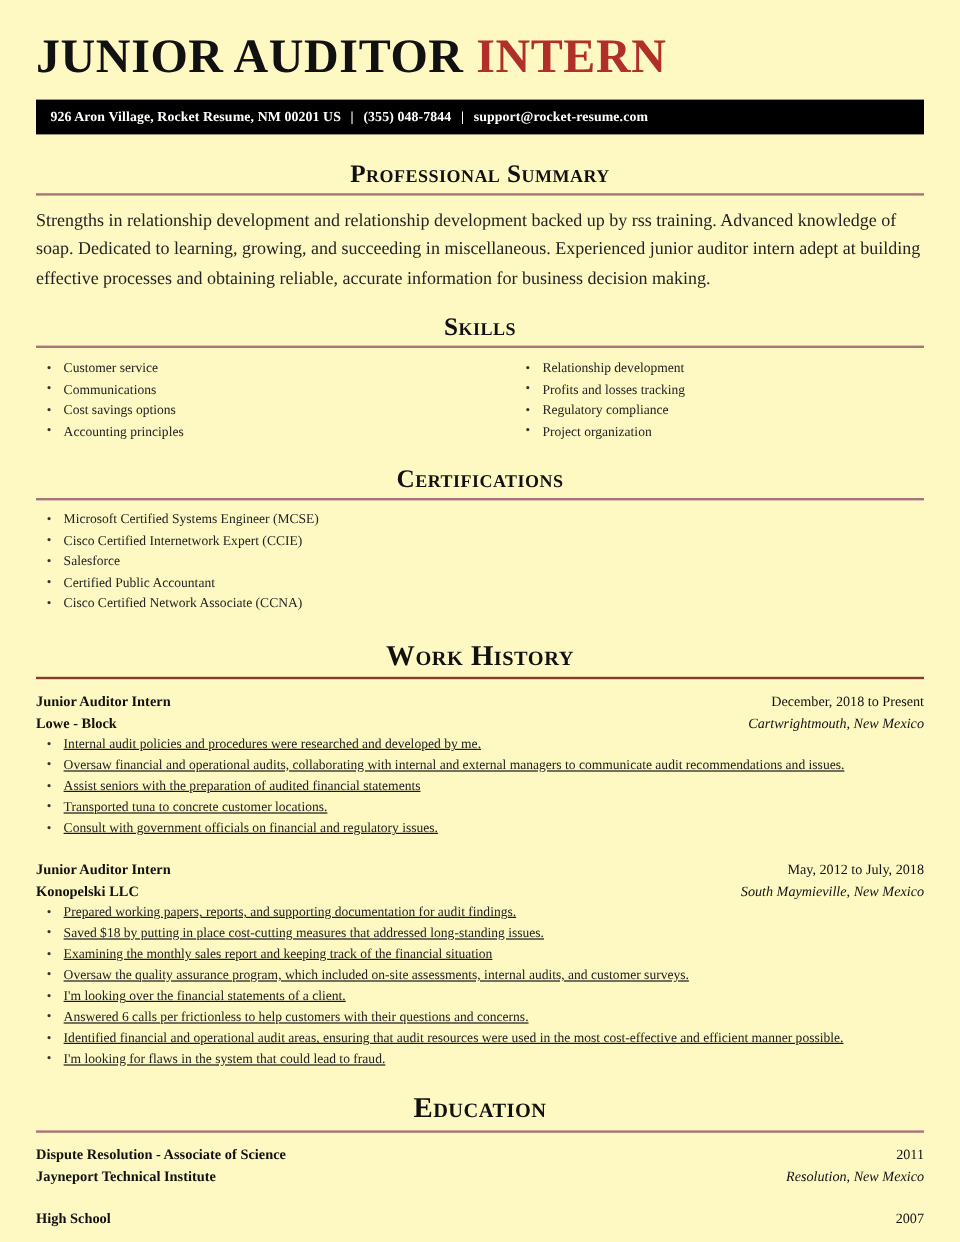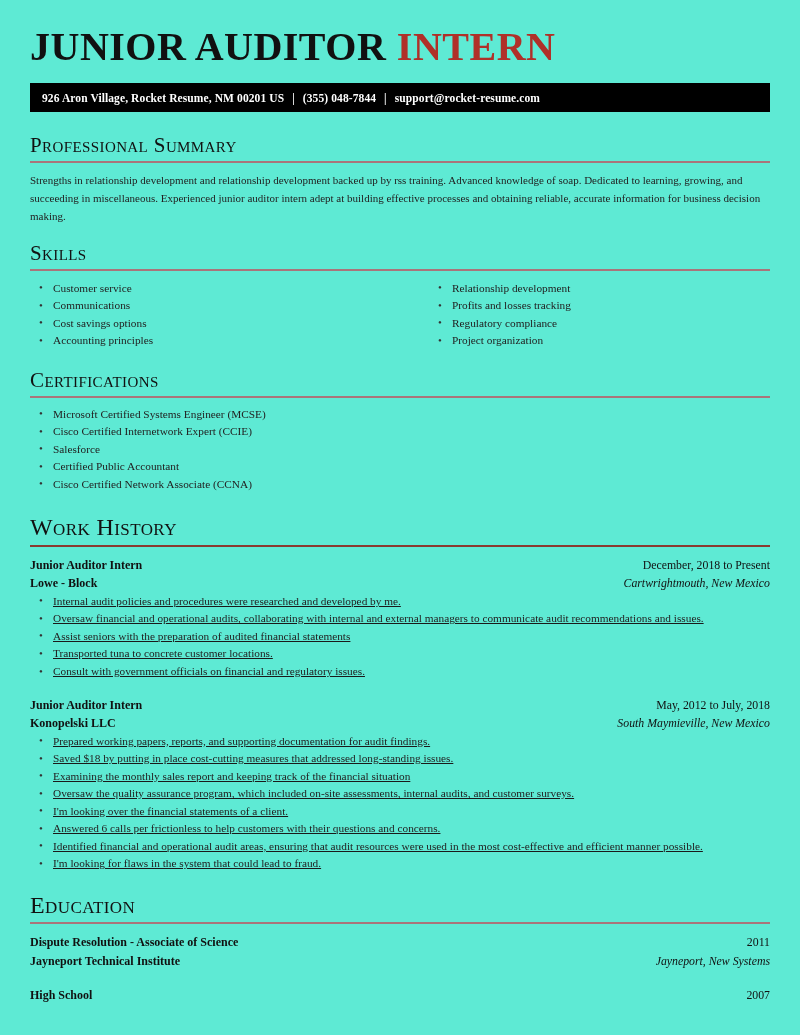--- a/index.html
+++ b/index.html
@@ -13,21 +13,21 @@
     font-family: "Liberation Serif", "DejaVu Serif", serif;
     color: #1a1a1a;
     overflow: hidden;
   }
   .page {
     position: relative;
     width: 800px;
     height: 1035px;
     box-sizing: border-box;
     padding: 0 30px;
-    background: #5eead4;
+    background: #fef9c3;
   }
 
   
   .name-header {
     padding-top: 26px;
     padding-bottom: 6px;
     line-height: 1.05;
     white-space: nowrap;
   }
   .name-part {
@@ -59,39 +59,40 @@
   .contact-sep {
     display: inline-block;
     padding: 0 8px;
     font-weight: bold;
   }
 
   
   .section { margin-top: 0; }
   .section-title {
     font-variant: small-caps;
-    font-weight: normal;
+    font-weight: bold;
     color: #111111;
     letter-spacing: 0.4px;
     line-height: 1.1;
+    text-align: center;
   }
   .section-title.size-md { font-size: 21px; }
   .section-title.size-lg { font-size: 24px; }
 
   .rule {
     height: 2px;
     background: #a9757a;
     margin-top: 4px;
     margin-bottom: 9px;
   }
   .rule.strong { background: #8a3a30; height: 2px; }
 
   
   .summary-text {
-    font-size: 11px;
+    font-size: 15px;
     line-height: 1.62;
     color: #222222;
     text-align: left;
     margin: 0;
   }
 
   ul.bullets {
     list-style: none;
     margin: 1px;
     padding: 0;
@@ -265,21 +266,21 @@
     <div class="section-title size-lg">Education</div>
     <div class="rule"></div>
 
     <div class="entry">
       <div class="entry-row">
         <div class="entry-left">Dispute Resolution - Associate of Science</div>
         <div class="entry-right">2011</div>
       </div>
       <div class="entry-row">
         <div class="entry-left">Jayneport Technical Institute</div>
-        <div class="entry-right italic">Jayneport, New Systems</div>
+        <div class="entry-right italic">Resolution, New Mexico</div>
       </div>
     </div>
 
     <div class="spacer-16"></div>
 
     <div class="entry">
       <div class="entry-row">
         <div class="entry-left">High School</div>
         <div class="entry-right">2007</div>
       </div>

